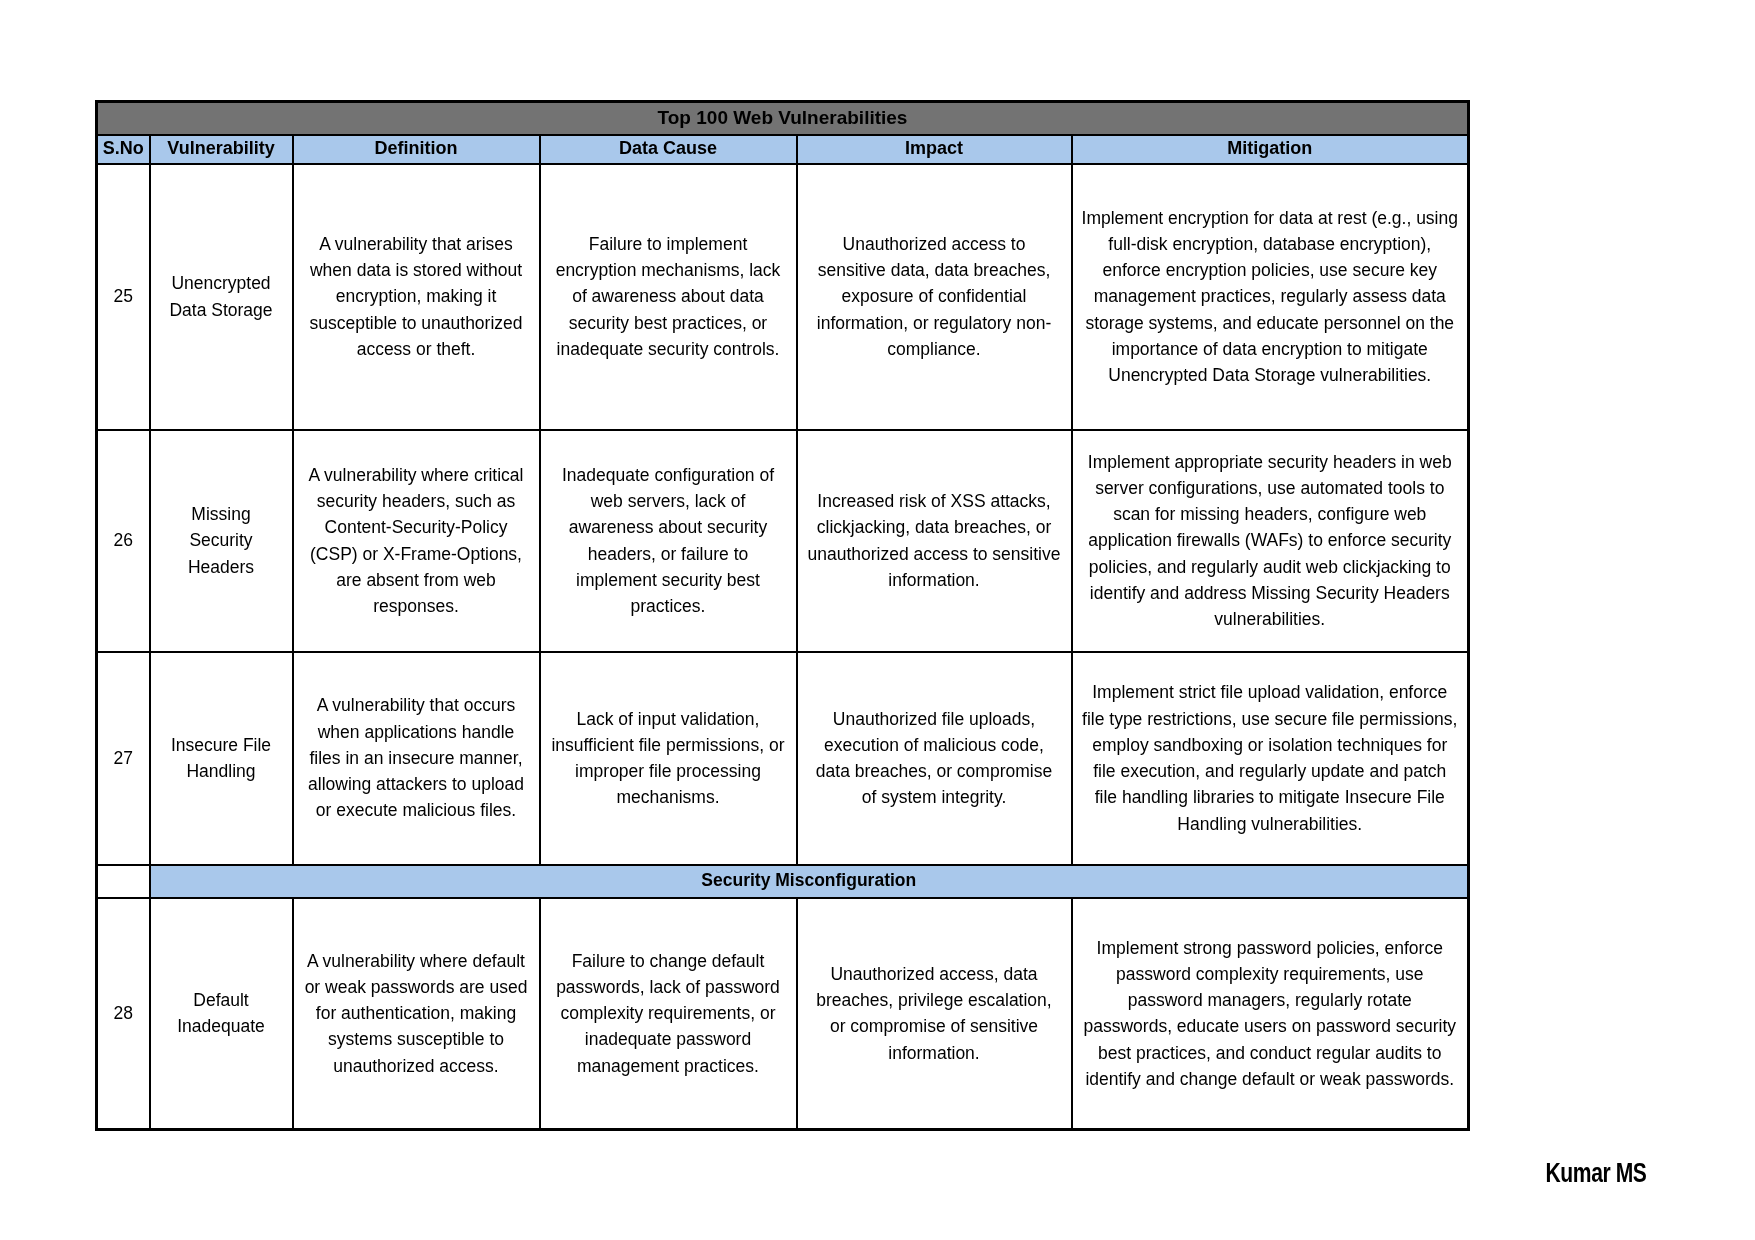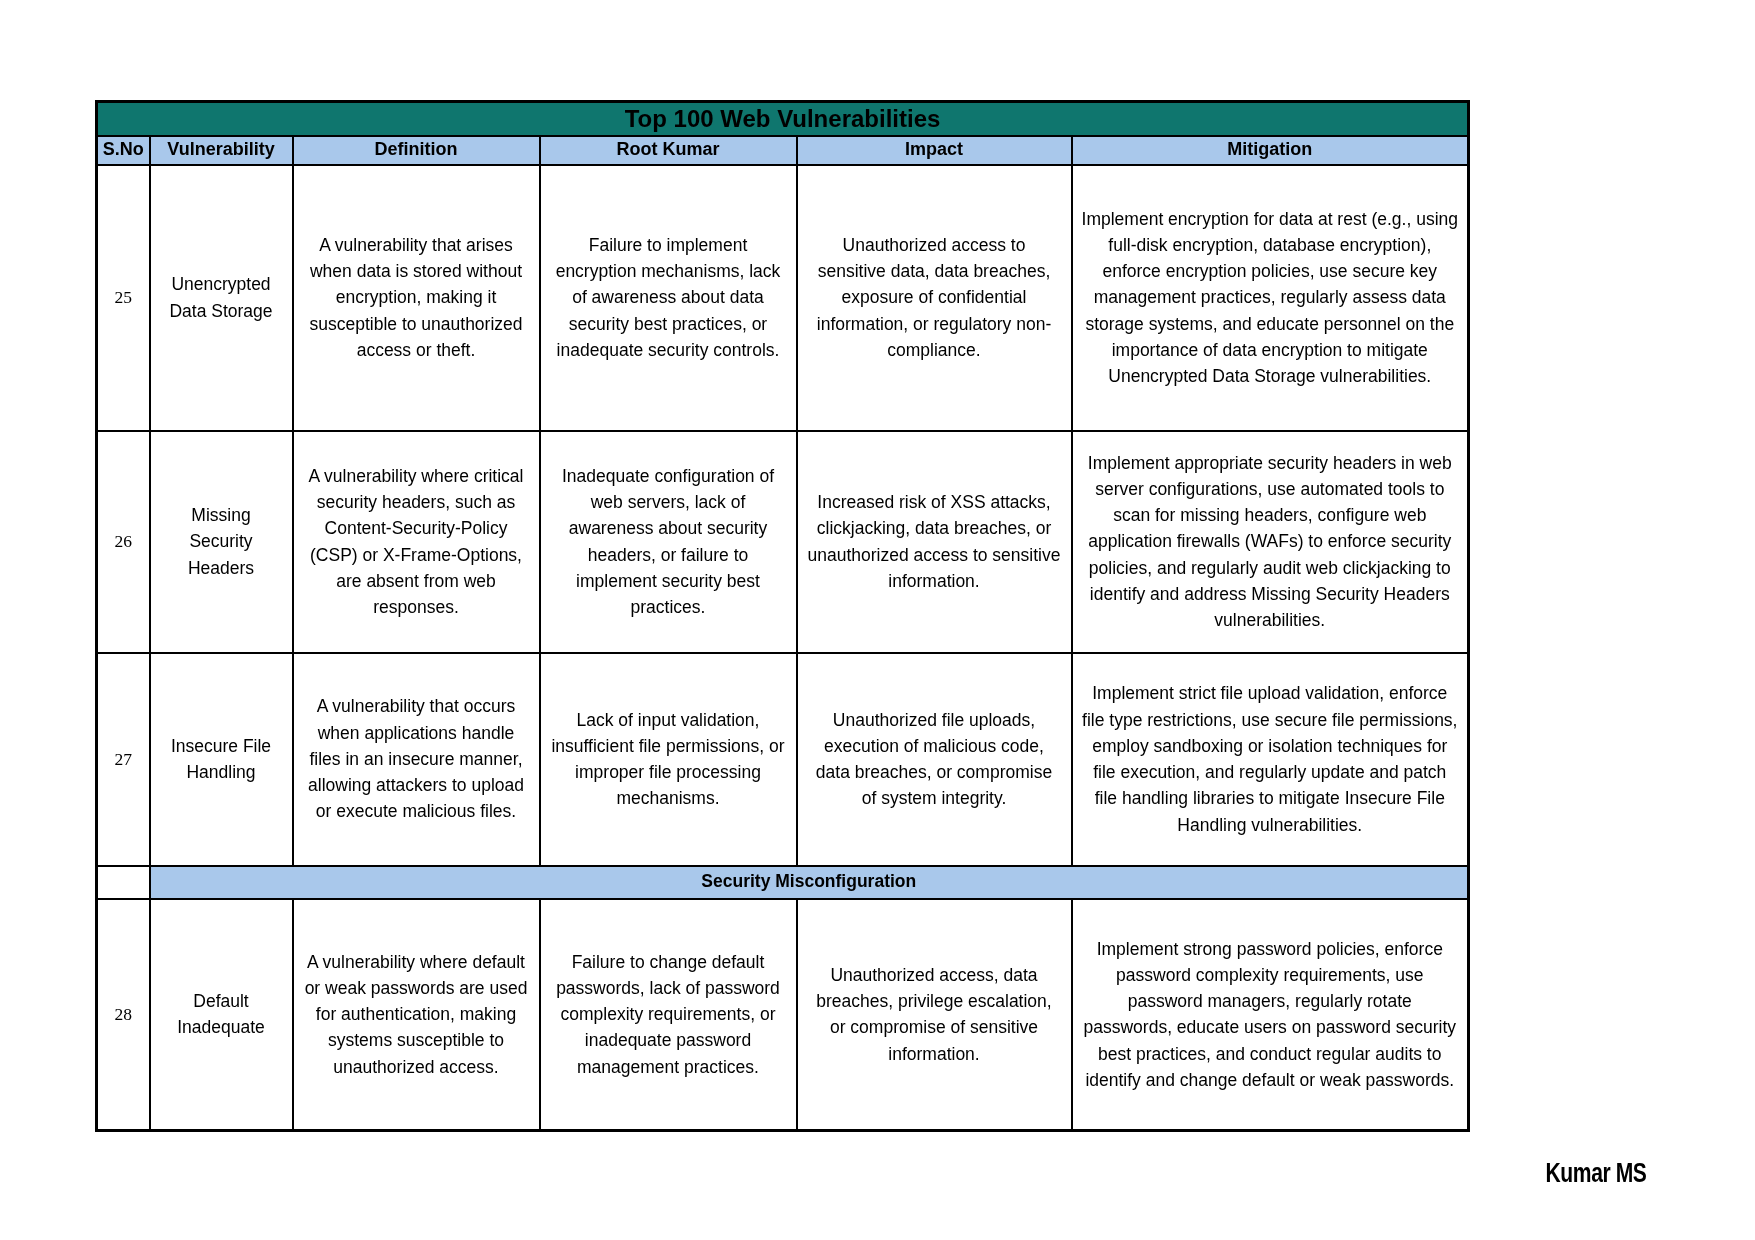--- a/index.html
+++ b/index.html
@@ -22,23 +22,23 @@
     border:2px solid #000;
     text-align:center;
     vertical-align:middle;
     font-size:17.5px;
     line-height:1.5;
     padding:3px 9px;
     color:#000;
     overflow:hidden;
   }
   tr.title-row td {
-    background:#0f766e;
+    background:#737373;
     font-weight:bold;
-    font-size:24px;
+    font-size:19px;
     height:33px;
     line-height:1.15;
     padding:2px;
   }
   tr.head-row td {
     background:#A9C8EB;
     font-weight:bold;
     font-size:18px;
     height:29px;
     line-height:1.1;
@@ -48,21 +48,21 @@
   tr.r26 { height:222px; }
   tr.r27 { height:213px; }
   tr.r28 { height:232px; }
   tr.section-row { height:33px; }
   tr.section-row td { padding:0; line-height:1.1; }
   td.section-band {
     background:#A9C8EB;
     font-weight:bold;
     font-size:18px;
   }
-  td.sno-cell { font-size:18px;font-family:Liberation Serif, serif; }
+  td.sno-cell { font-size:18px; }
   .credit {
     position:absolute;
     top:1158px; right:108px;
     font-size:27px;
     font-weight:bold;
     letter-spacing:-0.5px;
     transform:scaleX(0.78);
     transform-origin:100% 50%;
     white-space:nowrap;
   }
@@ -84,21 +84,21 @@
 
     <tbody>
         <tr class="title-row">
       <td colspan="6">Top 100  Web Vulnerabilities</td>
     </tr>
 
     <tr class="head-row">
       <td>S.No</td>
       <td>Vulnerability</td>
       <td>Definition</td>
-      <td>Root Kumar</td>
+      <td>Data Cause</td>
       <td>Impact</td>
       <td>Mitigation</td>
     </tr>
 
     <tr class="r25">
       <td class="sno-cell">25</td>
       <td>Unencrypted Data Storage</td>
       <td>A vulnerability that arises when data is stored without encryption, making it susceptible to unauthorized access or theft.</td>
       <td>Failure to implement encryption mechanisms, lack of awareness about data security best practices, or inadequate security controls.</td>
       <td>Unauthorized access to sensitive data, data breaches, exposure of confidential information, or regulatory non-compliance.</td>

